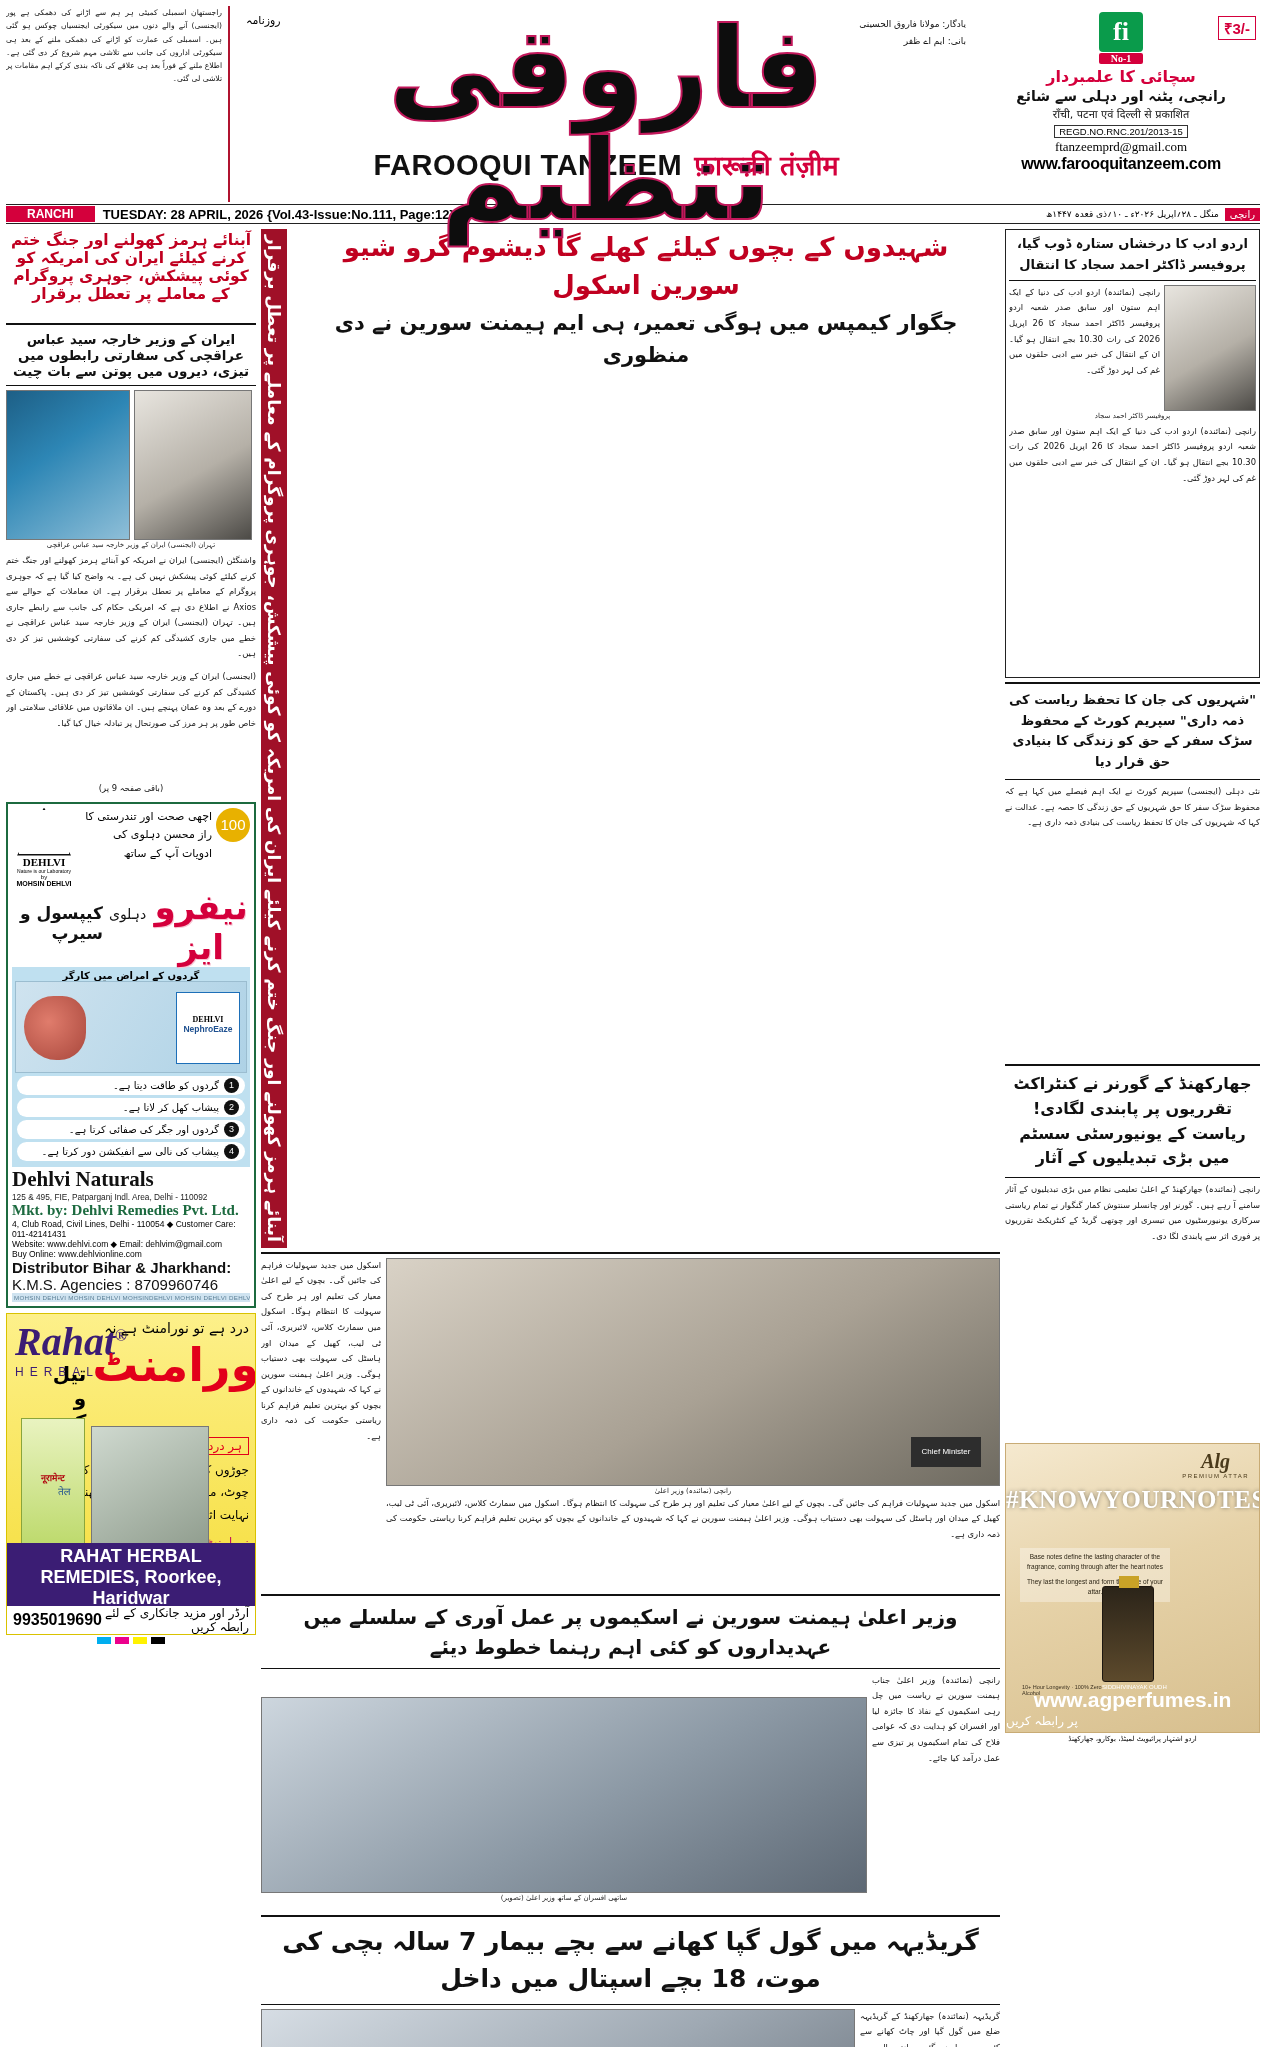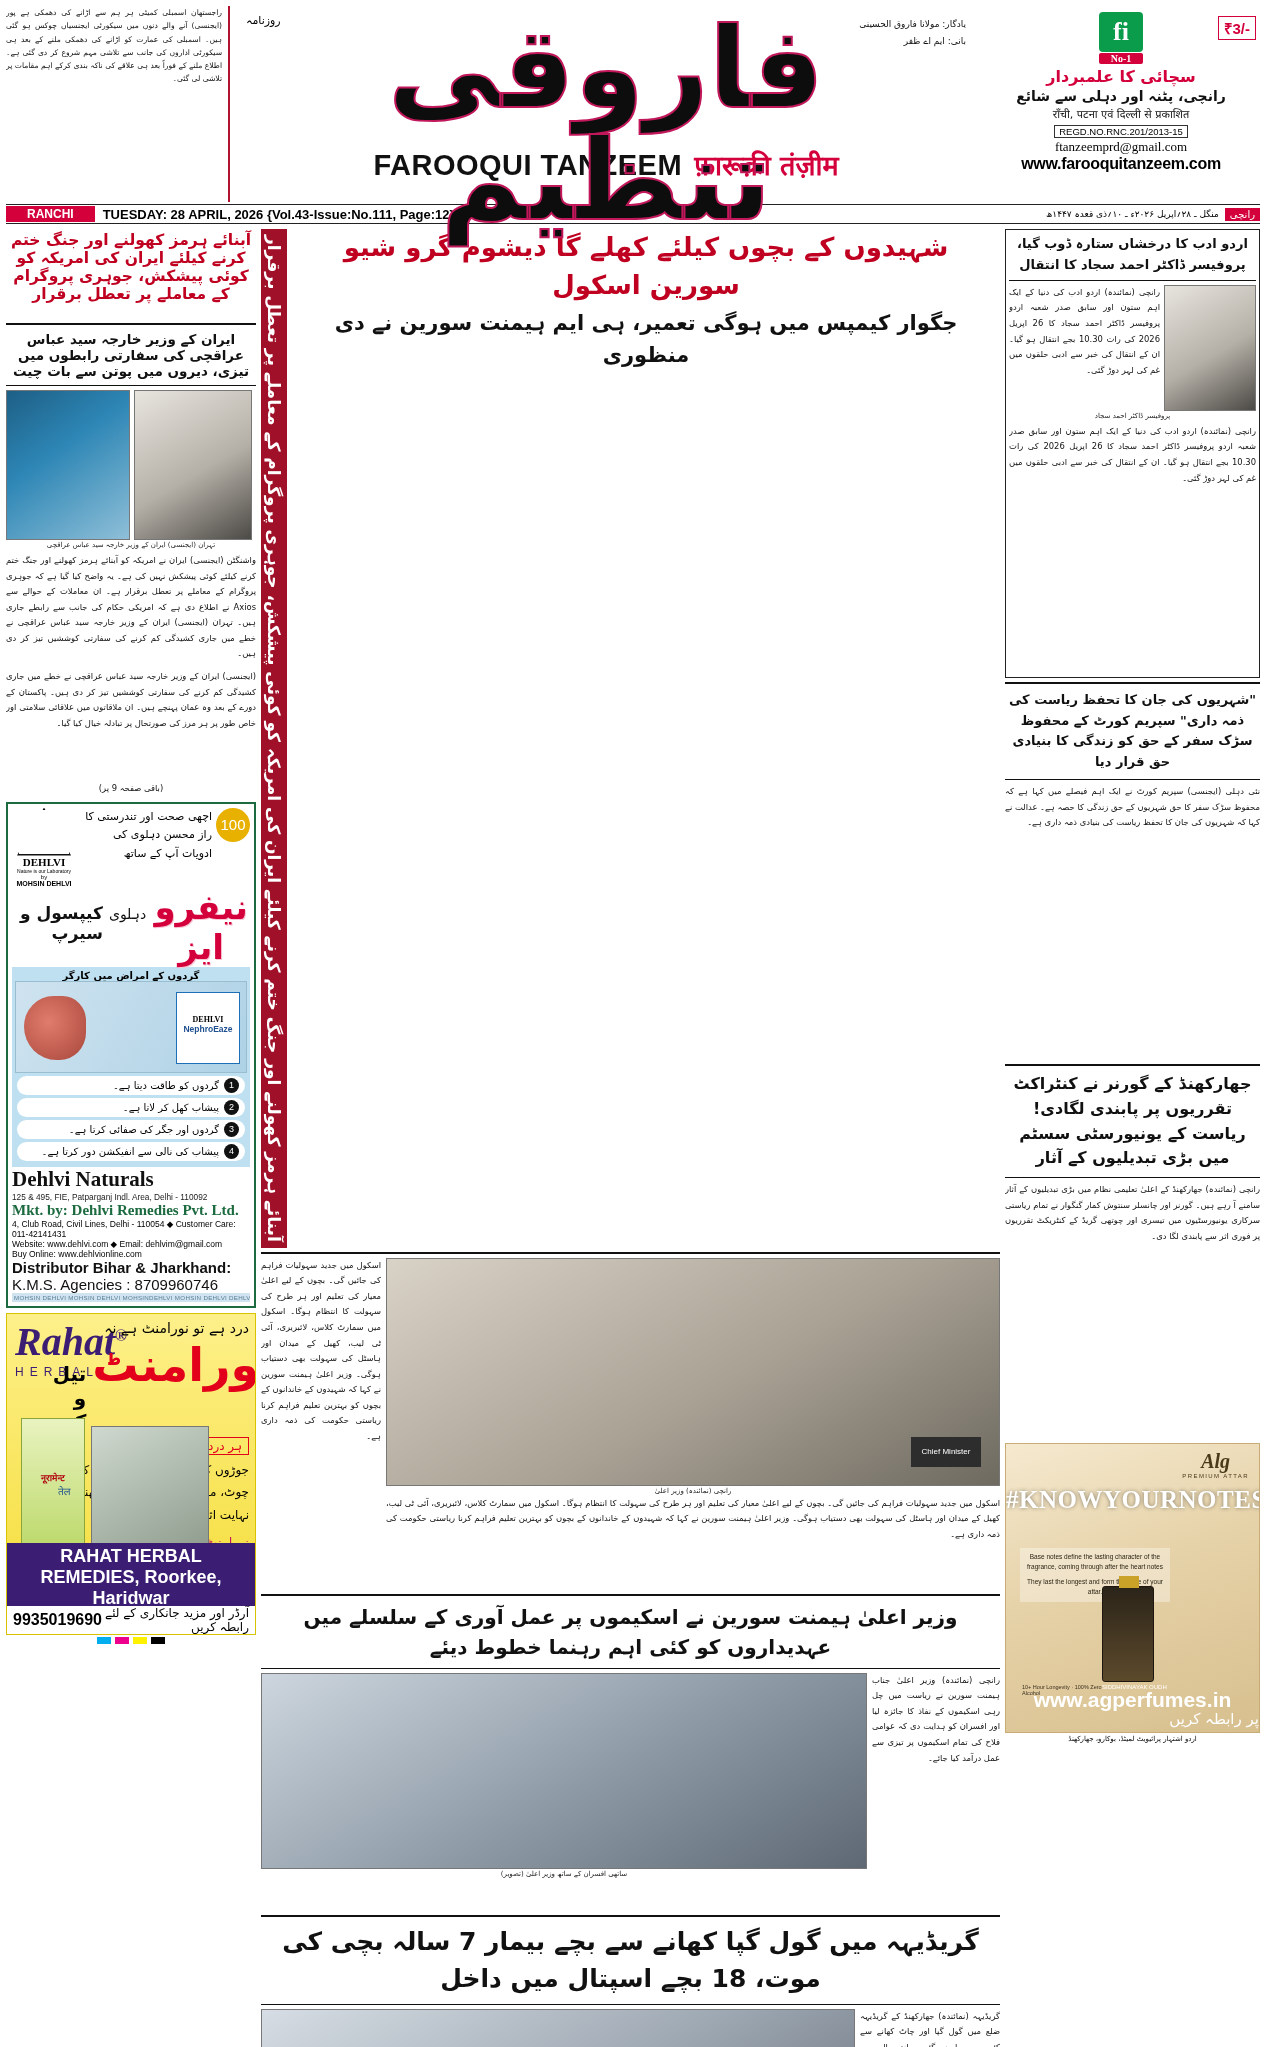--- a/index.html
+++ b/index.html
@@ -393,21 +393,21 @@
           <div class="urdu-body" style="height:84px; overflow:hidden;">اسکول میں جدید سہولیات فراہم کی جائیں گی۔ بچوں کے لیے اعلیٰ معیار کی تعلیم اور ہر طرح کی سہولت کا انتظام ہوگا۔ اسکول میں سمارٹ کلاس، لائبریری، آئی ٹی لیب، کھیل کے میدان اور ہاسٹل کی سہولت بھی دستیاب ہوگی۔ وزیر اعلیٰ ہیمنت سورین نے کہا کہ شہیدوں کے خاندانوں کے بچوں کو بہترین تعلیم فراہم کرنا ریاستی حکومت کی ذمہ داری ہے۔</div>
         </div>
       </div>
 
       <div class="thickrule"></div>
 
       <div class="blkhead" style="font-size:20px; line-height:1.5; padding:2px 4px;">وزیر اعلیٰ ہیمنت سورین نے اسکیموں پر عمل آوری کے سلسلے میں عہدیداروں کو کئی اہم رہنما خطوط دیئے</div>
       <div class="rule"></div>
 
       <div style="display:flex; gap:5px;">
-        <div style="flex:1;">
+        <div style="flex:1;margin-top:24px;">
           <div class="photo meet" style="height:196px;"></div>
           <div class="cap">ساتھی افسران کے ساتھ وزیر اعلیٰ (تصویر)</div>
         </div>
         <div class="urdu-body" style="width:128px; height:238px; overflow:hidden;">رانچی (نمائندہ) وزیر اعلیٰ جناب ہیمنت سورین نے ریاست میں چل رہی اسکیموں کے نفاذ کا جائزہ لیا اور افسران کو ہدایت دی کہ عوامی فلاح کی تمام اسکیموں پر تیزی سے عمل درآمد کیا جائے۔</div>
       </div>
 
       <div class="thickrule"></div>
 
       <div class="blkhead" style="font-size:25px; line-height:1.5; padding:2px 4px;">گریڈیہہ میں گول گپا کھانے سے بچے بیمار 7 سالہ بچی کی موت، 18 بچے اسپتال میں داخل</div>
       <div class="rule"></div>
@@ -458,19 +458,19 @@
           <div style="font-size:6.5px;text-align:center;color:#2b2414;font-family:'Liberation Sans',sans-serif;line-height:1.55;margin-top:5px;">They last the longest and form the base of your attar.</div>
         </div>
         <div style="position:absolute;left:96px;top:142px;text-align:center;">
           <div class="perf-bottle"></div>
           <div style="font-size:6px;color:#fff;margin-top:2px;font-family:'Liberation Sans',sans-serif;">SIDDHIVINAYAK OUDH</div>
         </div>
         <div style="position:absolute;left:16px;bottom:36px;font-size:5.5px;color:#3a3020;width:84px;font-family:'Liberation Sans',sans-serif;">10+ Hour Longevity · 100% Zero Alcohol</div>
         <div style="position:absolute;bottom:20px;left:0;right:0;">
           <div class="perf-site">www.agperfumes.in</div>
         </div>
-        <div style="position:absolute;bottom:4px;left:0;right:0;text-align:right;font-size:15px;direction:rtl;color:#fff;font-family:'DejaVu Sans',sans-serif;">پر رابطہ کریں</div>
+        <div style="position:absolute;bottom:4px;left:0;right:0;text-align:left;font-size:12px;direction:rtl;color:#fff;font-family:'DejaVu Sans',sans-serif;">پر رابطہ کریں</div>
       </div>
       <div style="font-size:7px;direction:rtl;text-align:center;font-family:'DejaVu Sans',sans-serif;margin-top:2px;">اردو اشتہار پرائیویٹ لمیٹڈ، بوکارو، جھارکھنڈ</div>
     </div>
 
   </div>
 </div>
 
 </body></html>

